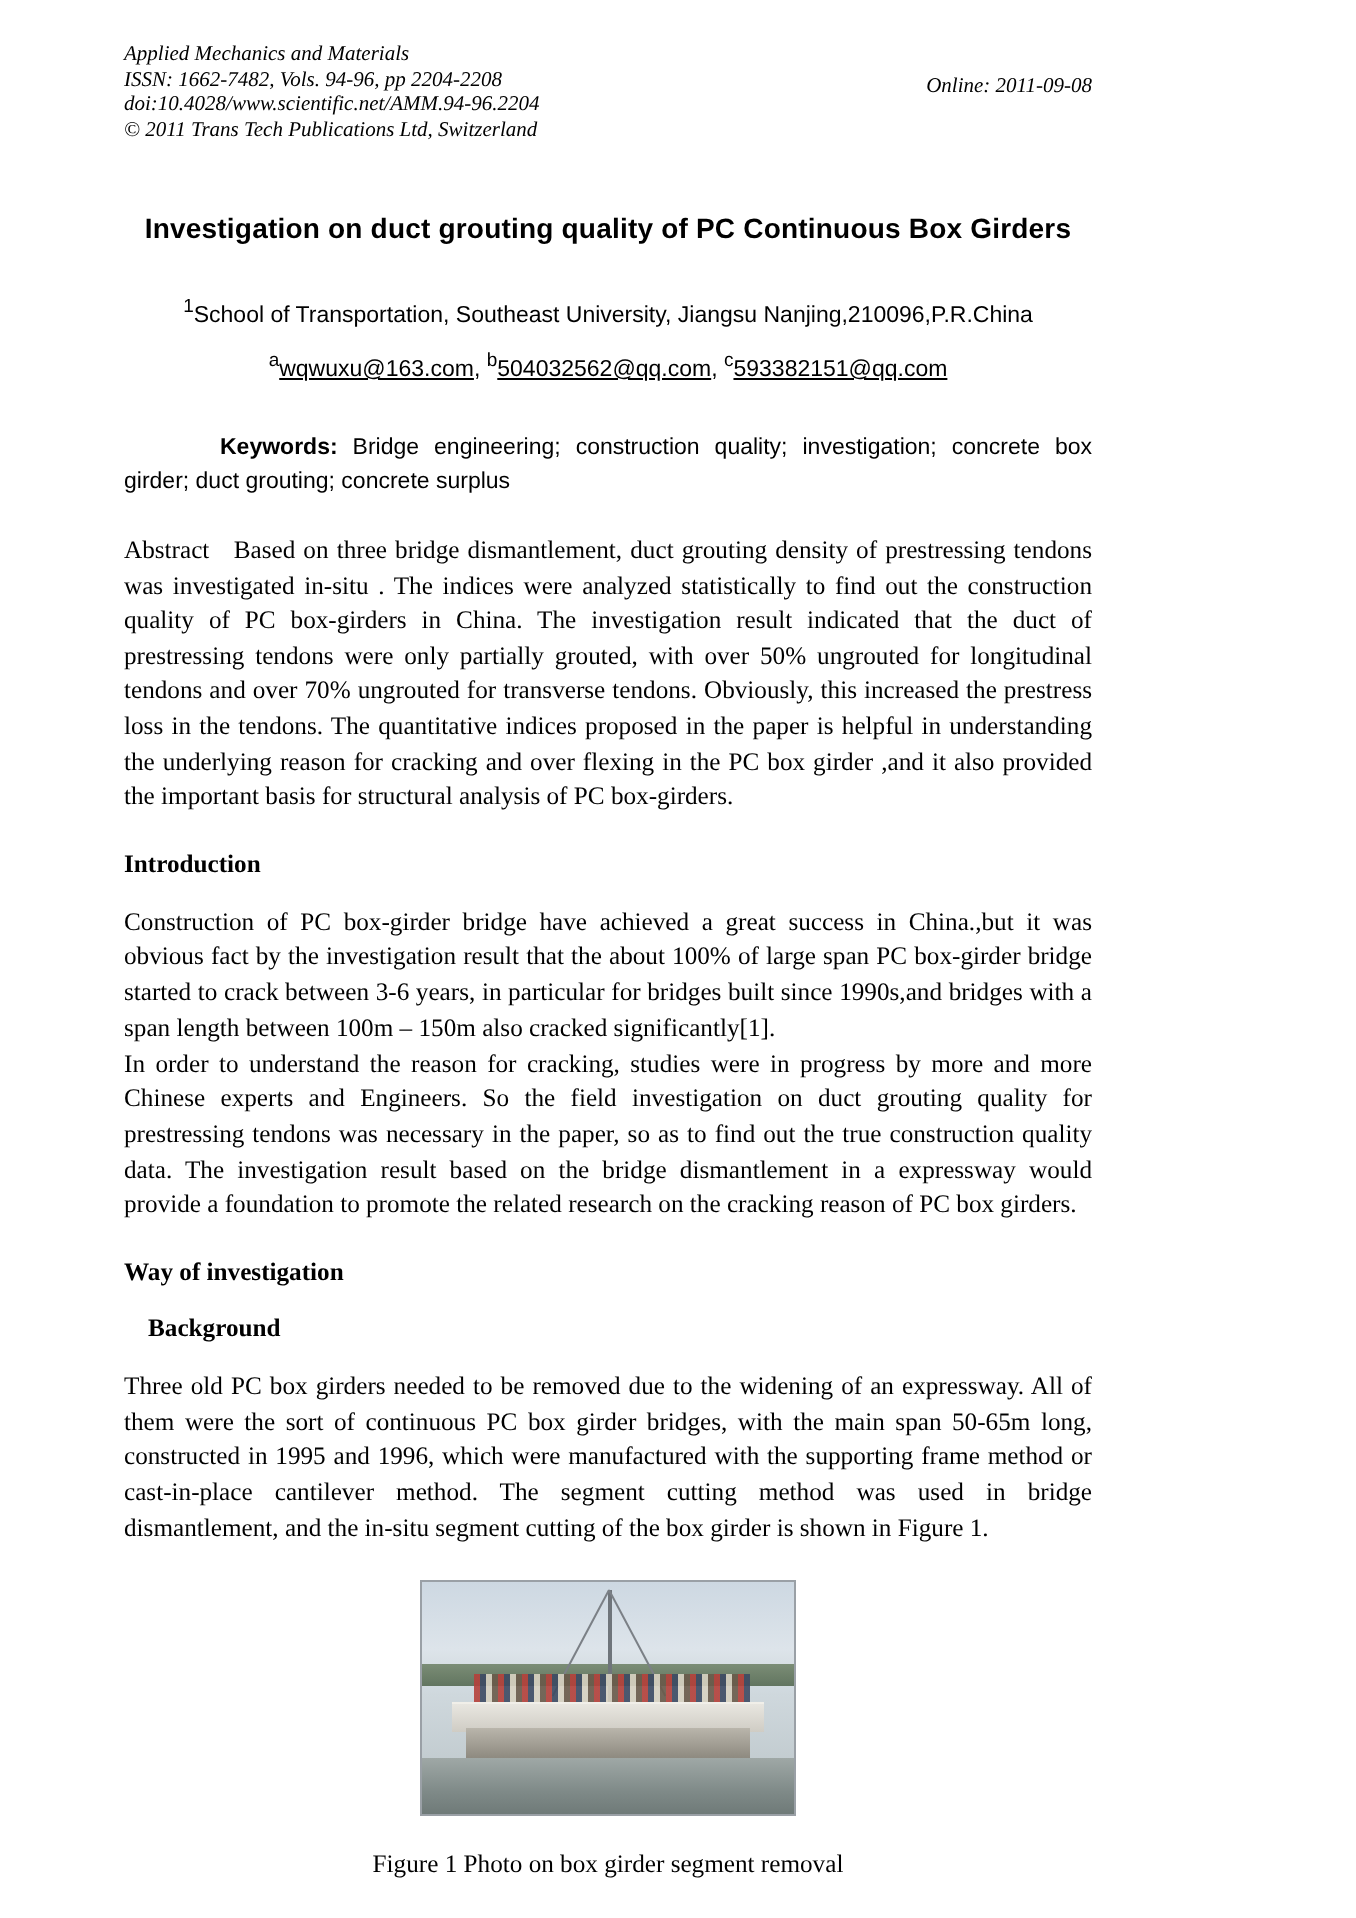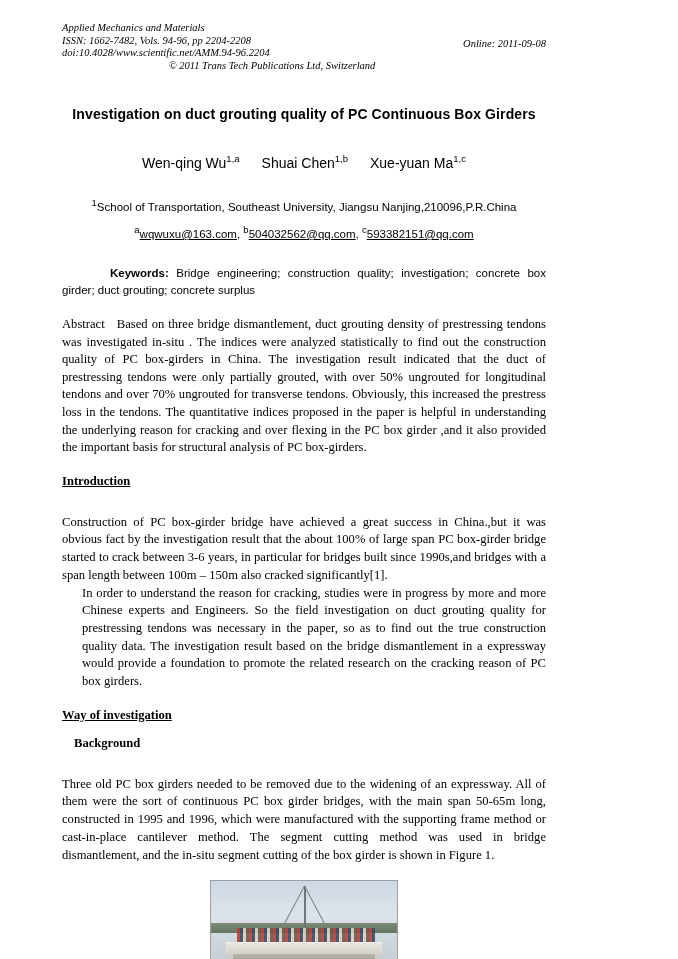--- a/index.html
+++ b/index.html
@@ -39,21 +39,20 @@
     top: 16px;
     font-style: italic;
     font-size: 10.5px;
     line-height: 12.6px;
     text-align: right;
   }
   .copyright {
     font-style: italic;
     font-size: 10.5px;
     line-height: 12.6px;
-    text-align: center;
   }
 
   
   .title {
     text-align: center;
     font-family: "Liberation Sans", sans-serif;
     font-weight: bold;
     font-size: 14px;
     margin-top: 26px;
     letter-spacing: 0.1px;
@@ -118,37 +117,35 @@
   }
   .abstract .lbl {
     font-weight: normal;
   }
 
   
   .sec-head {
     font-weight: bold;
     font-size: 12.6px;
     margin-top: 17px;
-    text-decoration: underline;
   }
   .sub-head {
     font-weight: bold;
     font-size: 12.6px;
     margin-top: 13px;
     padding-left: 12px;
   }
   .para {
     font-size: 12.6px;
     line-height: 17.7px;
     text-align: justify;
-    margin-top: 25px;
+    margin-top: 13px;
   }
   .para.tight {
     margin-top: 0px;
-    margin-left: 20px;
   }
 
   
   .figure-wrap {
     margin-top: 16px;
     text-align: center;
   }
   .photo {
     display: inline-block;
     width: 186px;
@@ -226,23 +223,20 @@
       <div>Applied Mechanics and Materials</div>
       <div>ISSN: 1662-7482, Vols. 94-96, pp 2204-2208</div>
       <div>doi:10.4028/www.scientific.net/AMM.94-96.2204</div>
       <div class="copyright">© 2011 Trans Tech Publications Ltd, Switzerland</div>
     </div>
     <div class="header-right">Online: 2011-09-08</div>
   </div>
 
   <div class="title">Investigation on duct grouting quality of PC Continuous Box Girders</div>
 
-  <div class="authors">
-    <span class="auth"><span>Wen-qing Wu</span><span class="sup">1,a</span></span><span class="sp"></span><span class="auth"><span>Shuai Chen</span><span class="sup">1,b</span></span><span class="sp"></span><span class="auth"><span>Xue-yuan Ma</span><span class="sup">1,c</span></span>
-  </div>
 
   <div class="affil"><span class="sup">1</span><span>School of Transportation, Southeast University, Jiangsu Nanjing,210096,P.R.China</span></div>
 
   <div class="emails"><span class="sup">a</span><span class="mail">wqwuxu@163.com</span><span>, </span><span class="sup">b</span><span class="mail">504032562@qq.com</span><span>, </span><span class="sup">c</span><span class="mail">593382151@qq.com</span></div>
 
   <div class="keywords"><b>Keywords:</b> <span>Bridge engineering; construction quality; investigation; concrete box girder; duct grouting; concrete surplus</span></div>
 
   <div class="abstract"><span class="lbl">Abstract</span>&nbsp;&nbsp;&nbsp;<span>Based on three bridge dismantlement, duct grouting density of prestressing tendons was investigated in-situ . The indices were analyzed statistically to find out the construction quality of PC box-girders in China. The investigation result indicated that the duct of prestressing tendons were only partially grouted, with over 50% ungrouted for longitudinal tendons and over 70% ungrouted for transverse tendons. Obviously, this increased the prestress loss in the tendons.    The quantitative indices proposed in the paper is helpful in understanding the underlying reason for cracking and over flexing in the PC box girder ,and it also provided the important basis for structural analysis of PC box-girders.</span></div>
 
   <div class="sec-head">Introduction</div>

